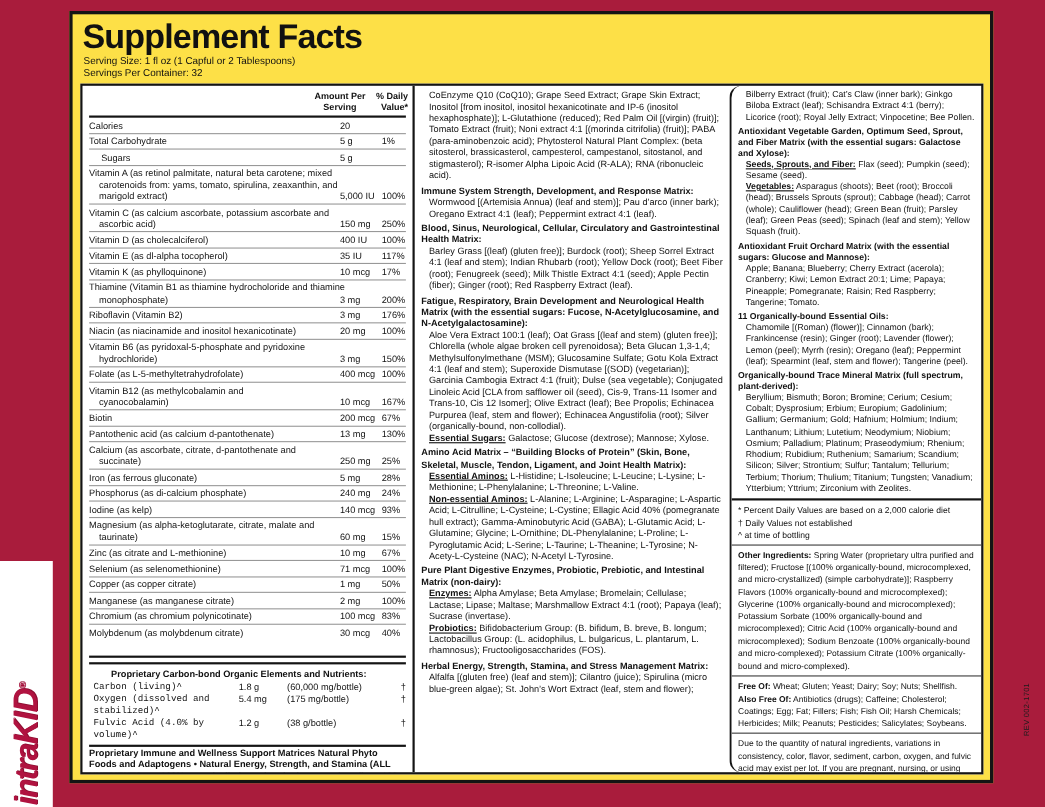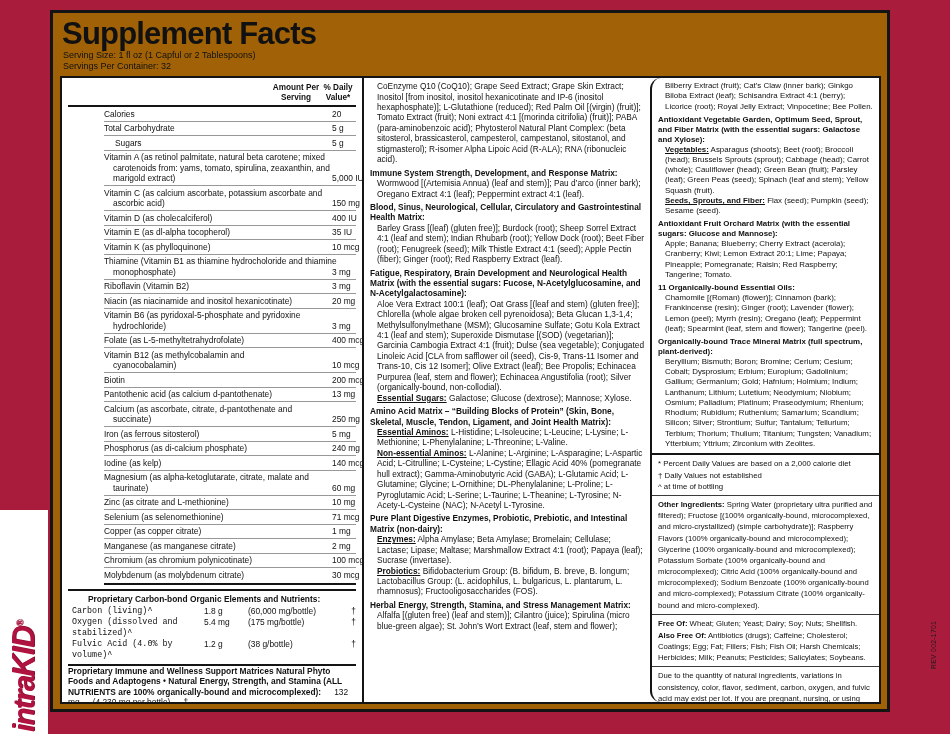--- a/index.html
+++ b/index.html
@@ -3,46 +3,46 @@
 <meta charset="utf-8">
 <style>
   html,body{margin:0;padding:0;}
   body{
     width:950px;height:734px;position:relative;overflow:hidden;
     background:#a91c3c;
     font-family:"Liberation Sans",sans-serif;color:#111;
     -webkit-font-smoothing:antialiased;
   }
   .panel{
-    position:absolute;left:50px;top:10px;width:840px;height:702px;
-    background:#a16207;border:3px solid #141414;box-sizing:border-box;
+    position:absolute;left:63px;top:10px;width:840px;height:702px;
+    background:#fde047;border:3px solid #141414;box-sizing:border-box;
     padding:5px 6px 5px 7px;
   }
   .sf-title{font-size:31px;font-weight:700;letter-spacing:-0.8px;line-height:1.02;padding-left:2px;}
   .serving-line{font-size:9px;line-height:1.25;padding-left:3px;}
   .cols{
     display:flex;margin-top:4px;border:2.5px solid #141414;background:#fff;
     height:628px;box-sizing:border-box;overflow:hidden;
   }
   .col{box-sizing:border-box;padding:3px 6px 4px 6px;overflow:hidden;}
   .col1{width:300px;font-size:8.4px;line-height:1.25;}
   .col2{width:288px;border-left:2px solid #141414;font-size:8.3px;line-height:1.26;}
   .col3{flex:1;border-left:2px solid #141414;font-size:7.9px;line-height:1.3;border-radius:11px;}
 
   
   .thead{position:relative;height:24px;border-bottom:2.5px solid #141414;font-weight:700;font-size:8.2px;line-height:1.15;}
   .th-amt{position:absolute;left:192px;top:2px;width:72px;text-align:center;}
-  .th-dv{position:absolute;left:250px;top:2px;width:40px;text-align:center;}
+  .th-dv{position:absolute;left:250px;top:2px;width:40px;text-align:right;}
   .trow{position:relative;border-top:1px solid #989898;padding:1.5px 0 1.5px 0;}
   .trow.first{border-top:none;}
   .trow .name{display:block;padding-left:9px;text-indent:-9px;padding-right:2px;}
   .trow.sub .name{padding-left:11px;text-indent:0;}
   .trow .amt{position:absolute;left:228px;bottom:1.5px;white-space:nowrap;}
   .trow .dv{position:absolute;left:266px;bottom:1.5px;white-space:nowrap;}
-  .tbl{border-bottom:2px solid #141414;padding-bottom:1px;margin-left:36px;}
+  .tbl{border-bottom:2px solid #141414;padding-bottom:14px;}
 
   
   .cbox{border-top:2.5px solid #141414;border-bottom:2.5px solid #141414;margin-top:4px;padding:2px 0 3px 0;}
   .cbox-title{font-weight:700;padding:1px 0;margin-left:20px;}
   .crow{display:grid;grid-template-columns:1fr 42px 96px 10px;column-gap:2px;padding:0.5px 0;}
   .crow .cname{padding-left:4px;font-family:Liberation Mono, monospace;}
   .crow .cdag{text-align:right;}
 
   
   .sec-h{font-weight:700;margin-top:3px;line-height:1.25;}
@@ -174,21 +174,21 @@
             <span class="name">Pantothenic acid (as calcium d-pantothenate)</span>
             <span class="amt">13 mg</span>
             <span class="dv">130%</span>
           </div>
           <div class="trow">
             <span class="name">Calcium (as ascorbate, citrate, d-pantothenate and<br>succinate)</span>
             <span class="amt">250 mg</span>
             <span class="dv">25%</span>
           </div>
           <div class="trow">
-            <span class="name">Iron (as ferrous sitosterol)</span>
+            <span class="name">Iron (as ferrous gluconate)</span>
             <span class="amt">5 mg</span>
             <span class="dv">28%</span>
           </div>
           <div class="trow">
             <span class="name">Phosphorus (as di-calcium phosphate)</span>
             <span class="amt">240 mg</span>
             <span class="dv">24%</span>
           </div>
           <div class="trow">
             <span class="name">Iodine (as kelp)</span>
@@ -277,22 +277,22 @@
         <div class="sec-h">Pure Plant Digestive Enzymes, Probiotic, Prebiotic, and Intestinal Matrix (non-dairy):</div>
         <div class="sec-p ind"><span class="u">Enzymes:</span><span> Alpha Amylase; Beta Amylase; Bromelain; Cellulase; Lactase; Lipase; Maltase; Marshmallow Extract 4:1 (root); Papaya (leaf); Sucrase (invertase).</span></div>
         <div class="sec-p ind"><span class="u">Probiotics:</span><span> Bifidobacterium Group: (B. bifidum, B. breve, B. longum; Lactobacillus Group: (L. acidophilus, L. bulgaricus, L. plantarum, L. rhamnosus); Fructooligosaccharides (FOS).</span></div>
         <div class="sec-h">Herbal Energy, Strength, Stamina, and Stress Management Matrix:</div>
         <div class="sec-p ind"><span>Alfalfa [(gluten free) (leaf and stem)]; Cilantro (juice); Spirulina (micro blue-green algae); St. John’s Wort Extract (leaf, stem and flower);</span></div>
       </div>
 
     <div class="col col3" id="flow-right">
         <div class="sec-p ind"><span>Bilberry Extract (fruit); Cat’s Claw (inner bark);  Ginkgo Biloba Extract (leaf); Schisandra Extract 4:1 (berry); Licorice (root); Royal Jelly Extract; Vinpocetine; Bee Pollen.</span></div>
         <div class="sec-h">Antioxidant Vegetable Garden, Optimum Seed, Sprout, and Fiber Matrix (with the essential sugars: Galactose and Xylose):</div>
+        <div class="sec-p ind"><span class="u">Seeds, Sprouts, and Fiber:</span><span> Flax (seed); Pumpkin (seed); Sesame (seed).</span></div>
         <div class="sec-p ind"><span class="u">Vegetables:</span><span> Asparagus (shoots); Beet (root); Broccoli (head); Brussels Sprouts (sprout); Cabbage (head); Carrot (whole); Cauliflower (head); Green Bean (fruit); Parsley (leaf); Green Peas (seed); Spinach (leaf and stem); Yellow Squash (fruit).</span></div>
-        <div class="sec-p ind"><span class="u">Seeds, Sprouts, and Fiber:</span><span> Flax (seed); Pumpkin (seed); Sesame (seed).</span></div>
         <div class="sec-h">Antioxidant Fruit Orchard Matrix (with the essential sugars: Glucose and Mannose):</div>
         <div class="sec-p ind"><span>Apple; Banana; Blueberry; Cherry Extract (acerola); Cranberry; Kiwi; Lemon Extract 20:1; Lime; Papaya; Pineapple; Pomegranate; Raisin; Red Raspberry; Tangerine; Tomato.</span></div>
         <div class="sec-h">11 Organically-bound Essential Oils:</div>
         <div class="sec-p ind"><span>Chamomile [(Roman) (flower)]; Cinnamon (bark); Frankincense (resin); Ginger (root); Lavender (flower); Lemon (peel); Myrrh (resin); Oregano (leaf); Peppermint (leaf); Spearmint (leaf, stem and flower); Tangerine (peel).</span></div>
         <div class="sec-h">Organically-bound Trace Mineral Matrix (full spectrum, plant-derived):</div>
         <div class="sec-p ind"><span>Beryllium; Bismuth; Boron; Bromine; Cerium; Cesium; Cobalt; Dysprosium; Erbium; Europium; Gadolinium; Gallium; Germanium; Gold; Hafnium; Holmium; Indium; Lanthanum; Lithium; Lutetium; Neodymium; Niobium; Osmium; Palladium; Platinum; Praseodymium; Rhenium; Rhodium; Rubidium; Ruthenium; Samarium; Scandium; Silicon; Silver; Strontium; Sulfur; Tantalum; Tellurium; Terbium; Thorium; Thulium; Titanium; Tungsten; Vanadium; Ytterbium; Yttrium; Zirconium with Zeolites.</span></div>
         <div class="hr-thick"></div>
         <div class="sec-p fn"><span>* Percent Daily Values are based on a 2,000 calorie diet</span></div>
         <div class="sec-p fn"><span>† Daily Values not established</span></div>
         <div class="sec-p fn"><span>^ at time of bottling</span></div>

